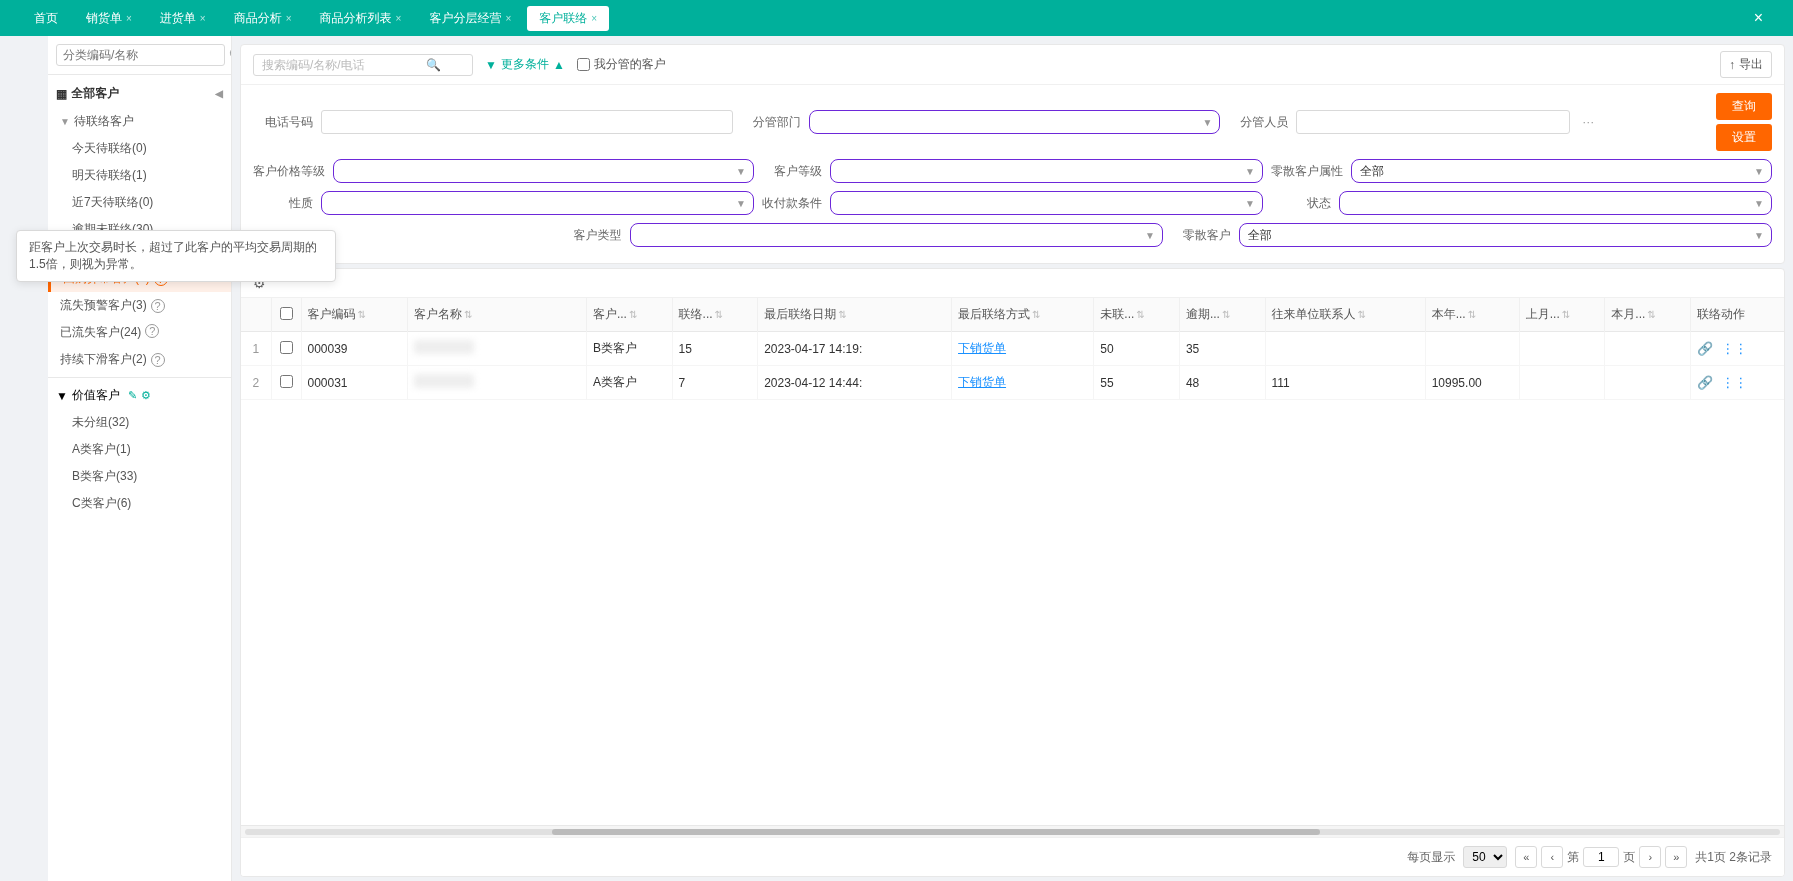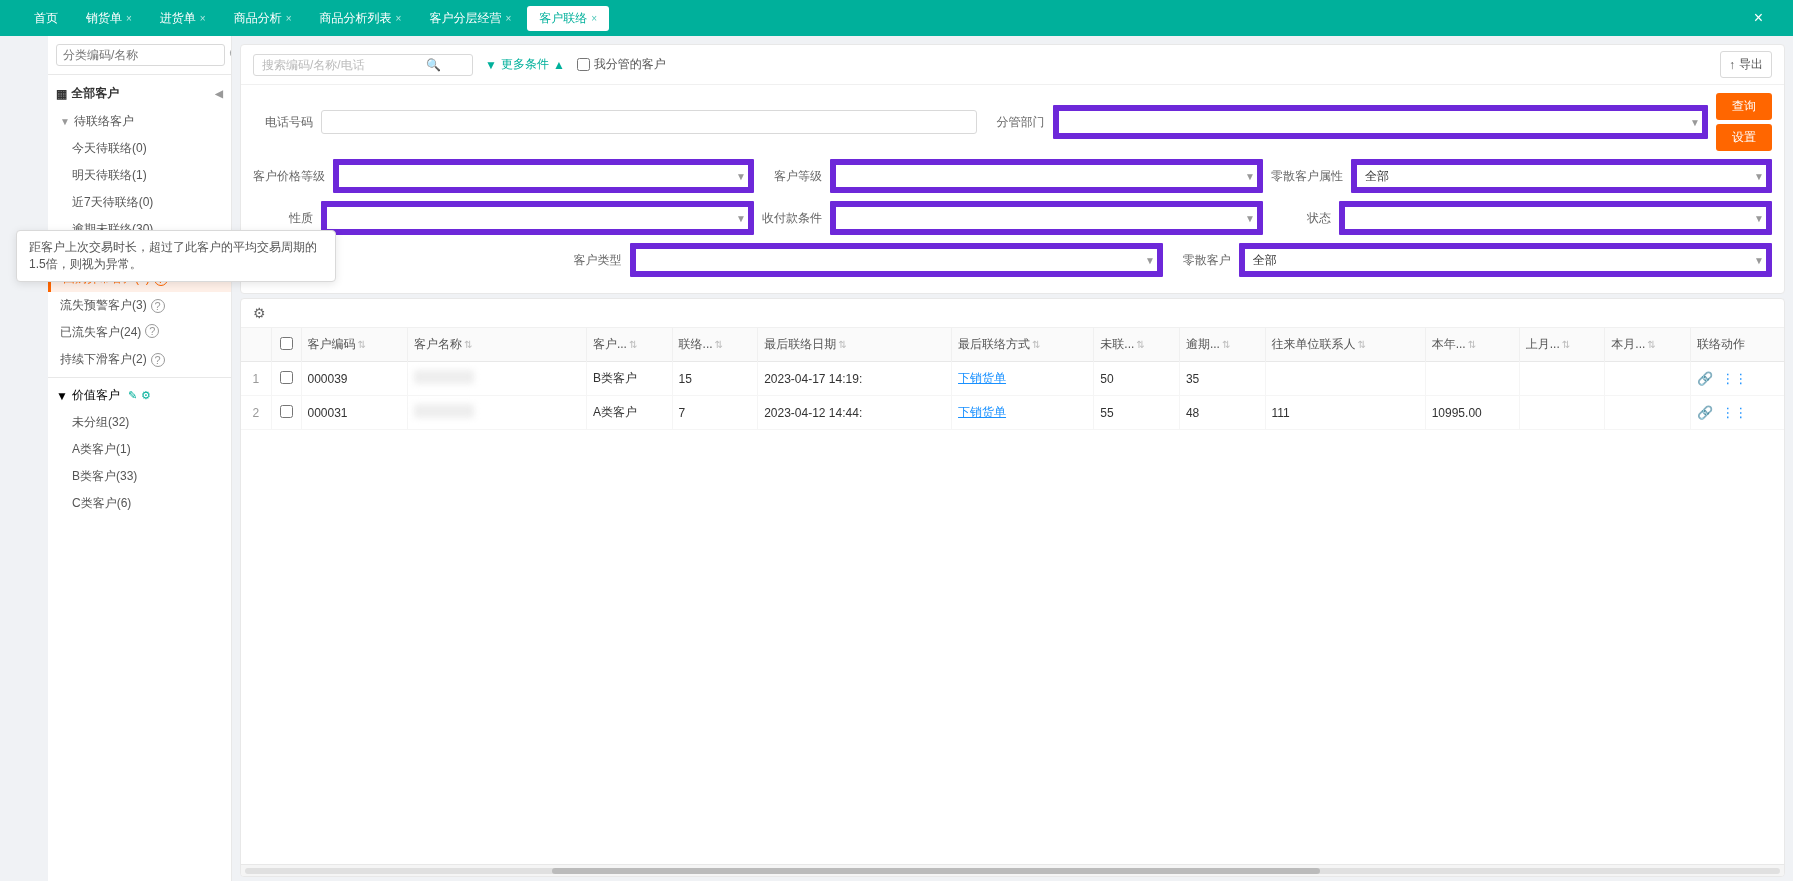--- a/index.html
+++ b/index.html
@@ -198,22 +198,22 @@
     }
     .select-wrapper {
       flex: 1;
       position: relative;
       display: flex;
       align-items: center;
       min-width: 0;
     }
     .select-wrapper select {
       width: 100%;
-      border: 6px solid #6d28d9;
-      border-radius: 1px;
+      border: 1px solid #6d28d9;
+      border-radius: 8px;
       padding: 4px 24px 4px 8px;
       outline: none;
       font-size: 12px;
       color: #333;
       background: #fff;
       appearance: none;
       cursor: pointer;
     }
     .select-arrow {
       position: absolute;
@@ -513,20 +513,25 @@
             <input class="filter-input" type="text" style="">
           </div>
           <div class="filter-cell">
             <span class="filter-label">分管部门</span>
             <div class="select-wrapper">
               <select>
                 <option></option>
               </select>
               <span class="select-arrow">▼</span>
             </div>
+          </div>
+          <div class="filter-cell">
+            <span class="filter-label">分管人员</span>
+            <input class="filter-input" type="text" style="flex: 0.7 1 0%;">
+            <span class="filter-dots">···</span>
           </div>
           <div class="action-btns">
             <button class="query-btn">查询</button>
             <button class="settings-btn">设置</button>
           </div>
         </div>
 
         <div class="filter-row">
           <div class="filter-cell">
             <span class="filter-label">客户价格等级</span>
@@ -738,16 +743,32 @@
             </tbody>
         </table>
       </div>
 
       <div class="h-scroll">
         <div class="h-scroll-track">
           <div class="h-scroll-thumb"></div>
         </div>
       </div>
 
+      <div class="pagination">
+        <span class="page-size-label">每页显示</span>
+        <select class="page-size-select">
+          <option>50</option>
+        </select>
+        <div class="page-nav">
+          <button class="page-btn">«</button>
+          <button class="page-btn">‹</button>
+          <span style="color:#666;">第</span>
+          <input class="page-input" type="text" value="1" style="">
+          <span style="color:#666;">页</span>
+          <button class="page-btn">›</button>
+          <button class="page-btn">»</button>
+        </div>
+        <span class="page-total">共1页 2条记录</span>
+      </div>
     </div>
 
   </div>
 </div>
 
 </body></html>

